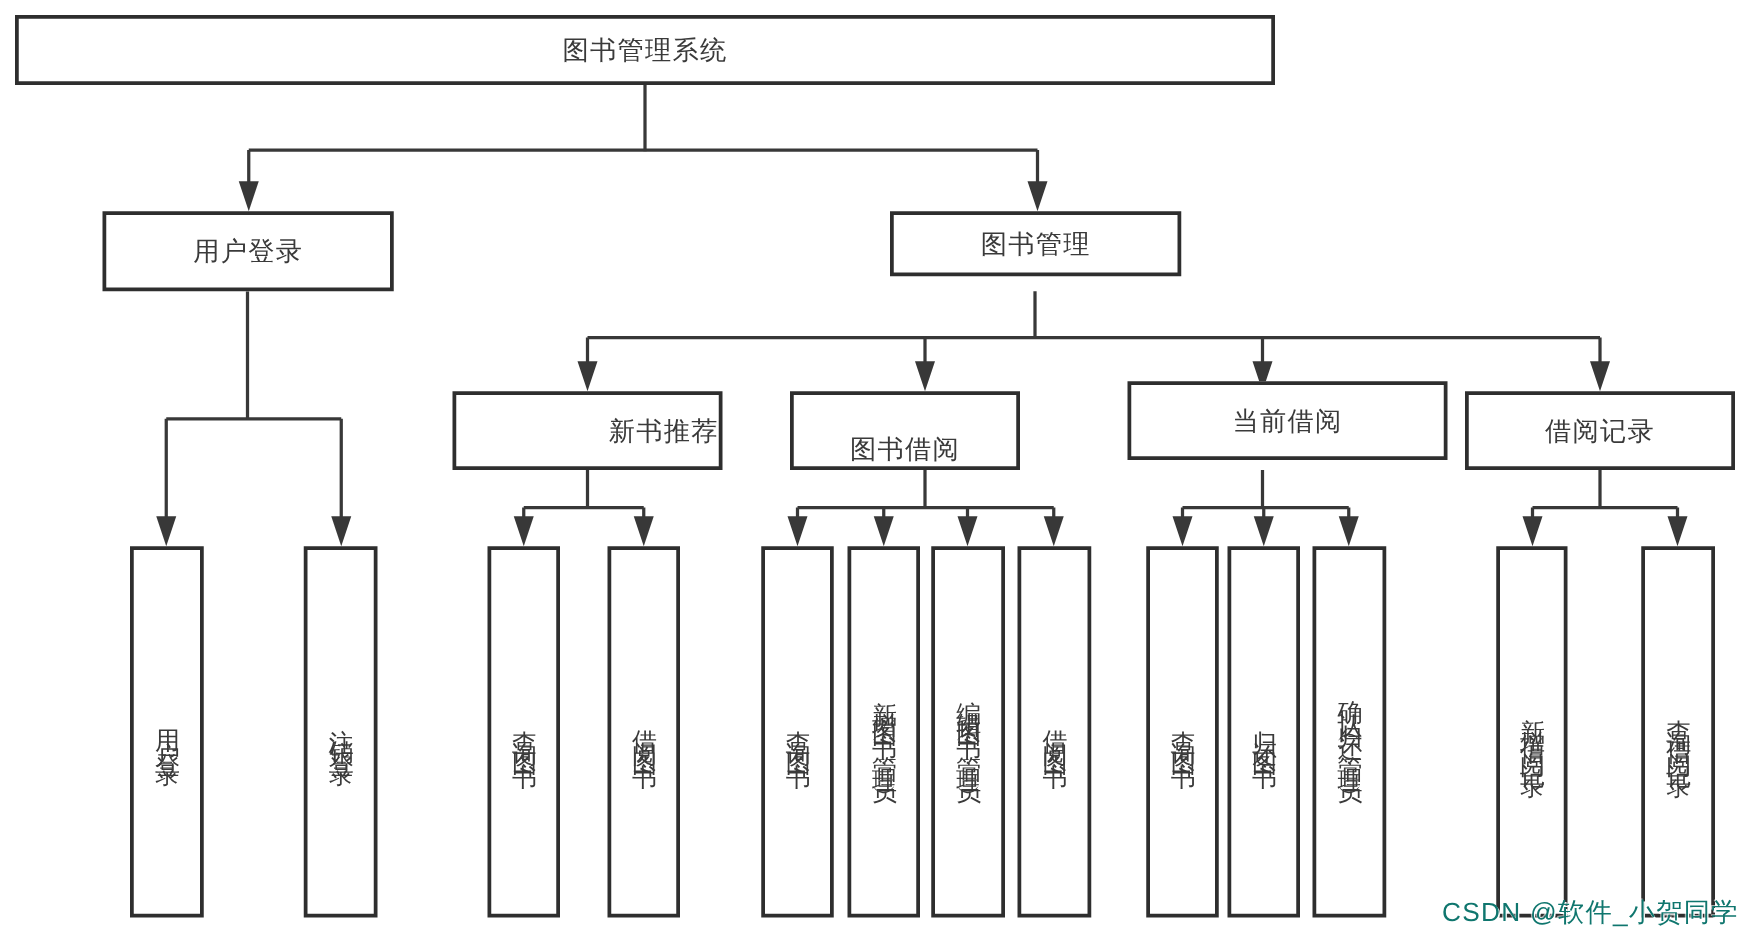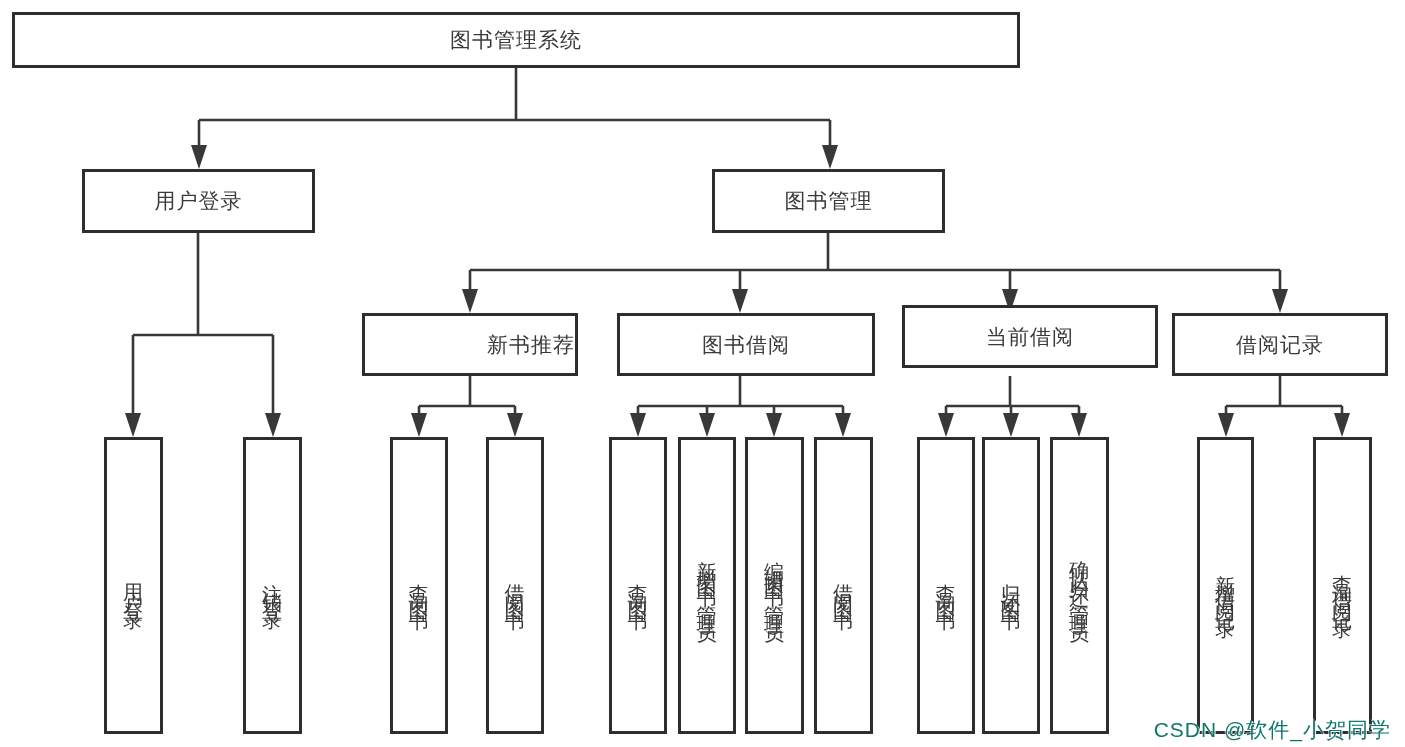--- a/index.html
+++ b/index.html
@@ -118,28 +118,28 @@
     </g>
   </svg>
 
   <div class="node h" style="left:12px;top:12px;width:1008px;height:56px;">
     <span>图书管理系统</span>
   </div>
 
   <div class="node h" style="left:82px;top:169px;width:233px;height:64px;">
     <span>用户登录</span>
   </div>
-  <div class="node h" style="left:712px;top:169px;width:233px;height:64px;">
+  <div class="node h" style="left:712px;top:169px;width:233px;height:52px;">
     <span>图书管理</span>
   </div>
 
   <div class="node h" style="left:362px;top:313px;width:216px;height:63px;justify-content:flex-end;">
     <span>新书推荐</span>
   </div>
-  <div class="node h" style="left:617px;top:313px;width:258px;height:63px;">
+  <div class="node h" style="left:632px;top:313px;width:184px;height:63px;align-items:flex-end;">
     <span>图书借阅</span>
   </div>
   <div class="node h" style="left:902px;top:305px;width:256px;height:63px;">
     <span>当前借阅</span>
   </div>
   <div class="node h" style="left:1172px;top:313px;width:216px;height:63px;">
     <span>借阅记录</span>
   </div>
 
   <div class="node v" style="left:104px;top:437px;width:59px;height:297px;">

